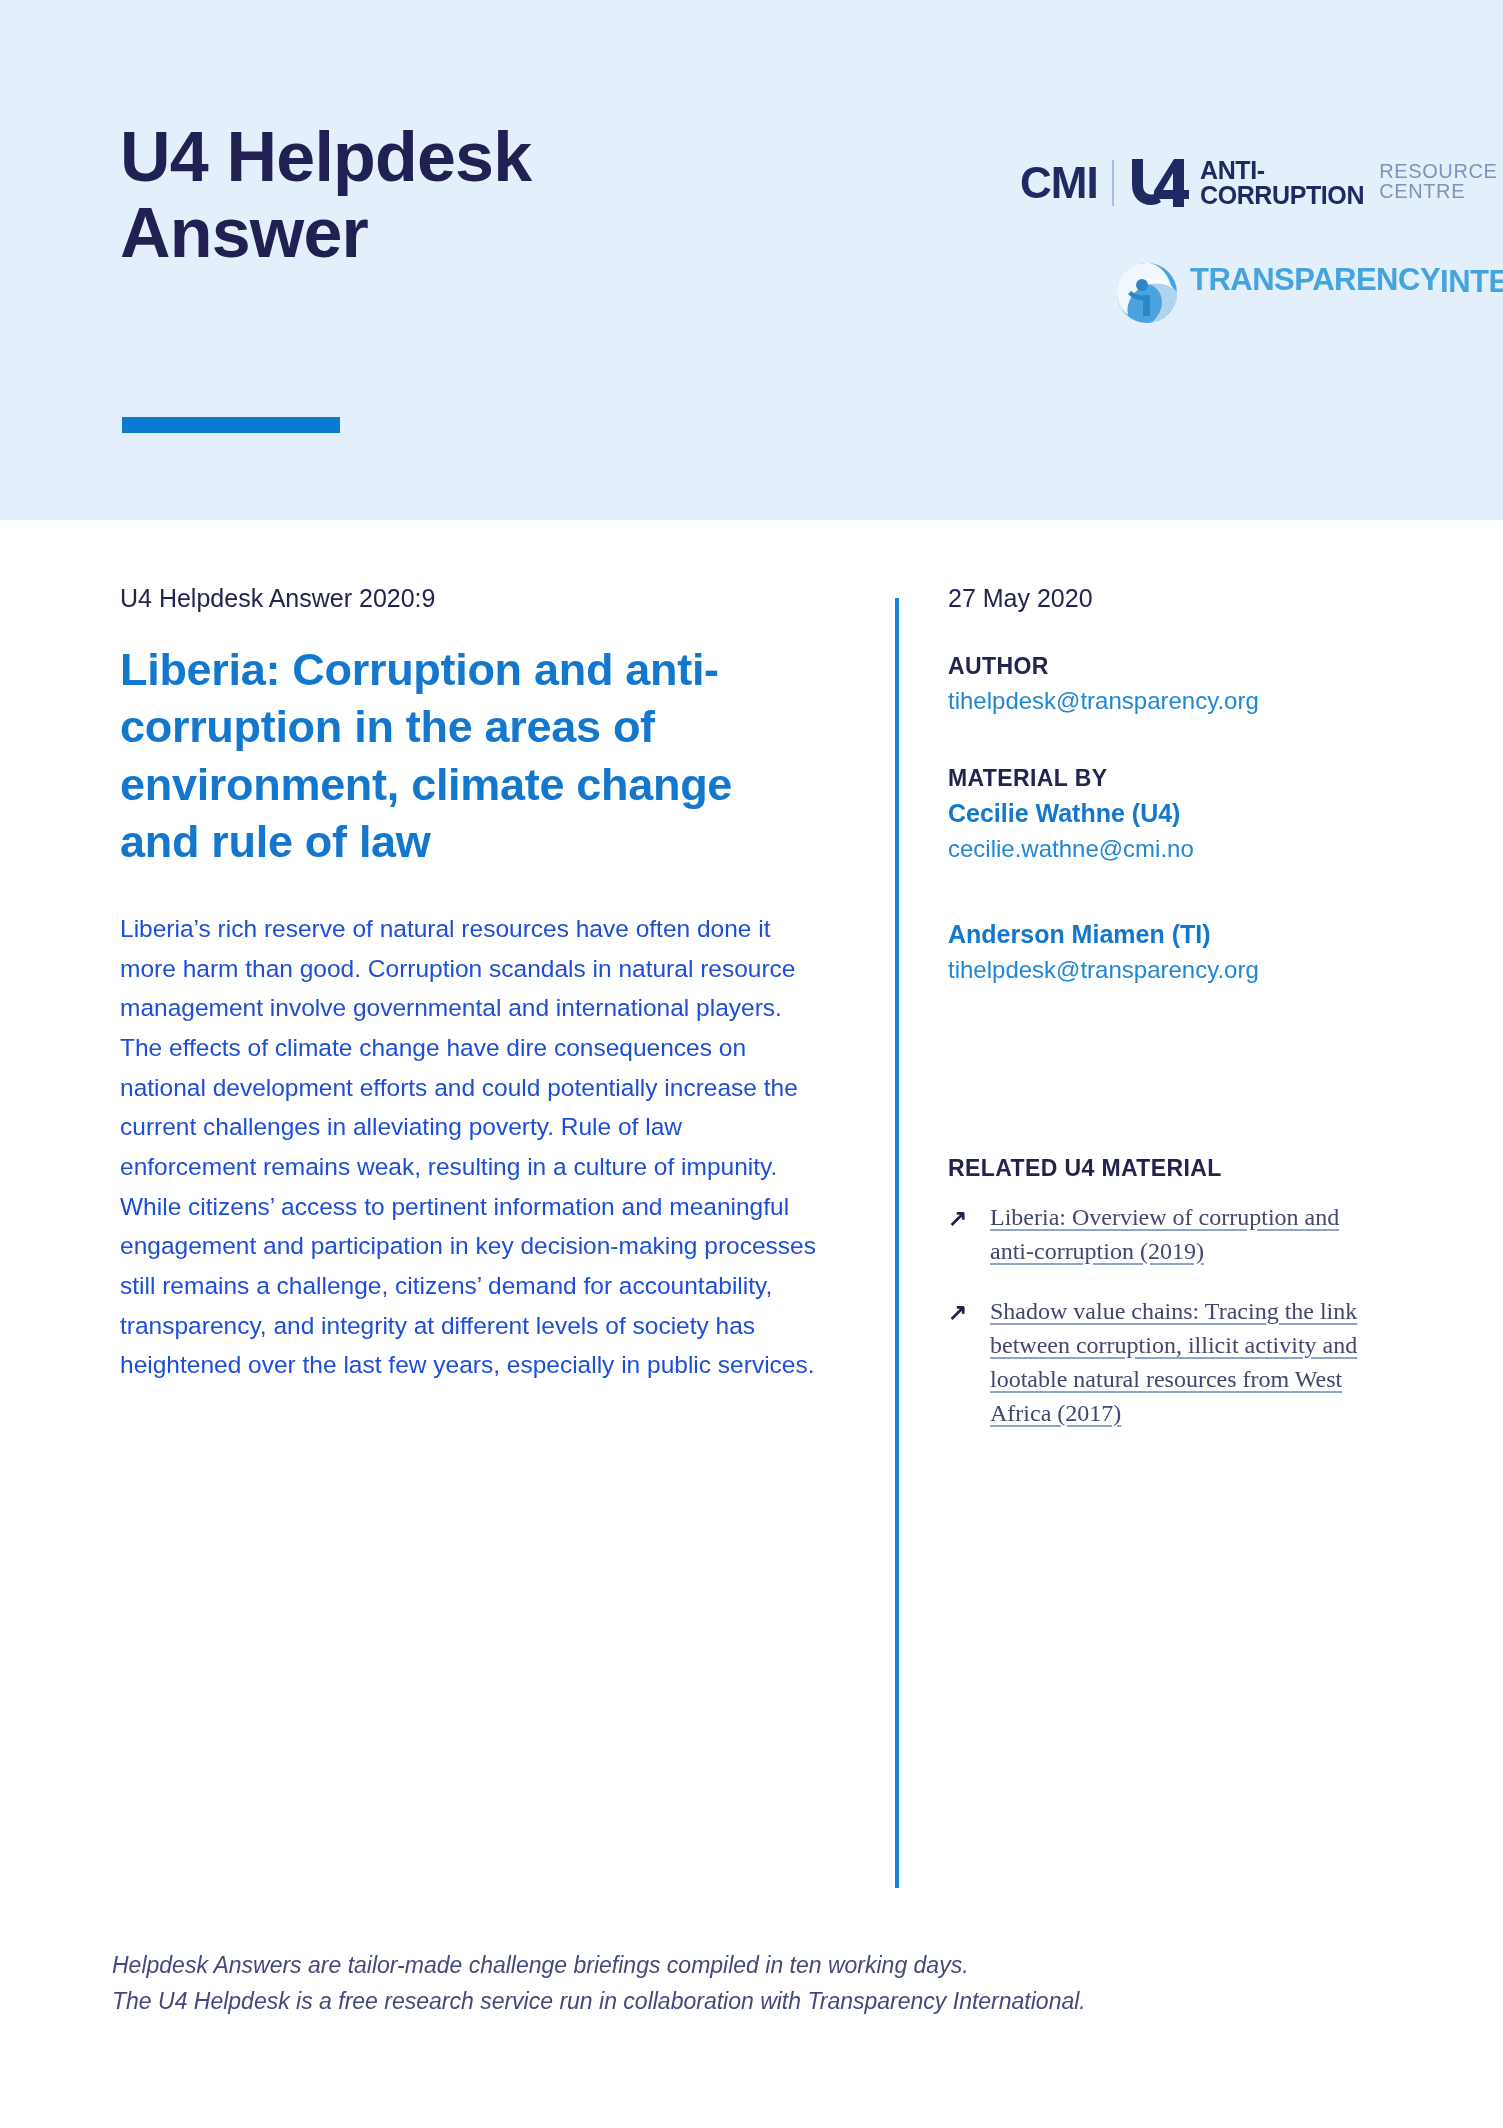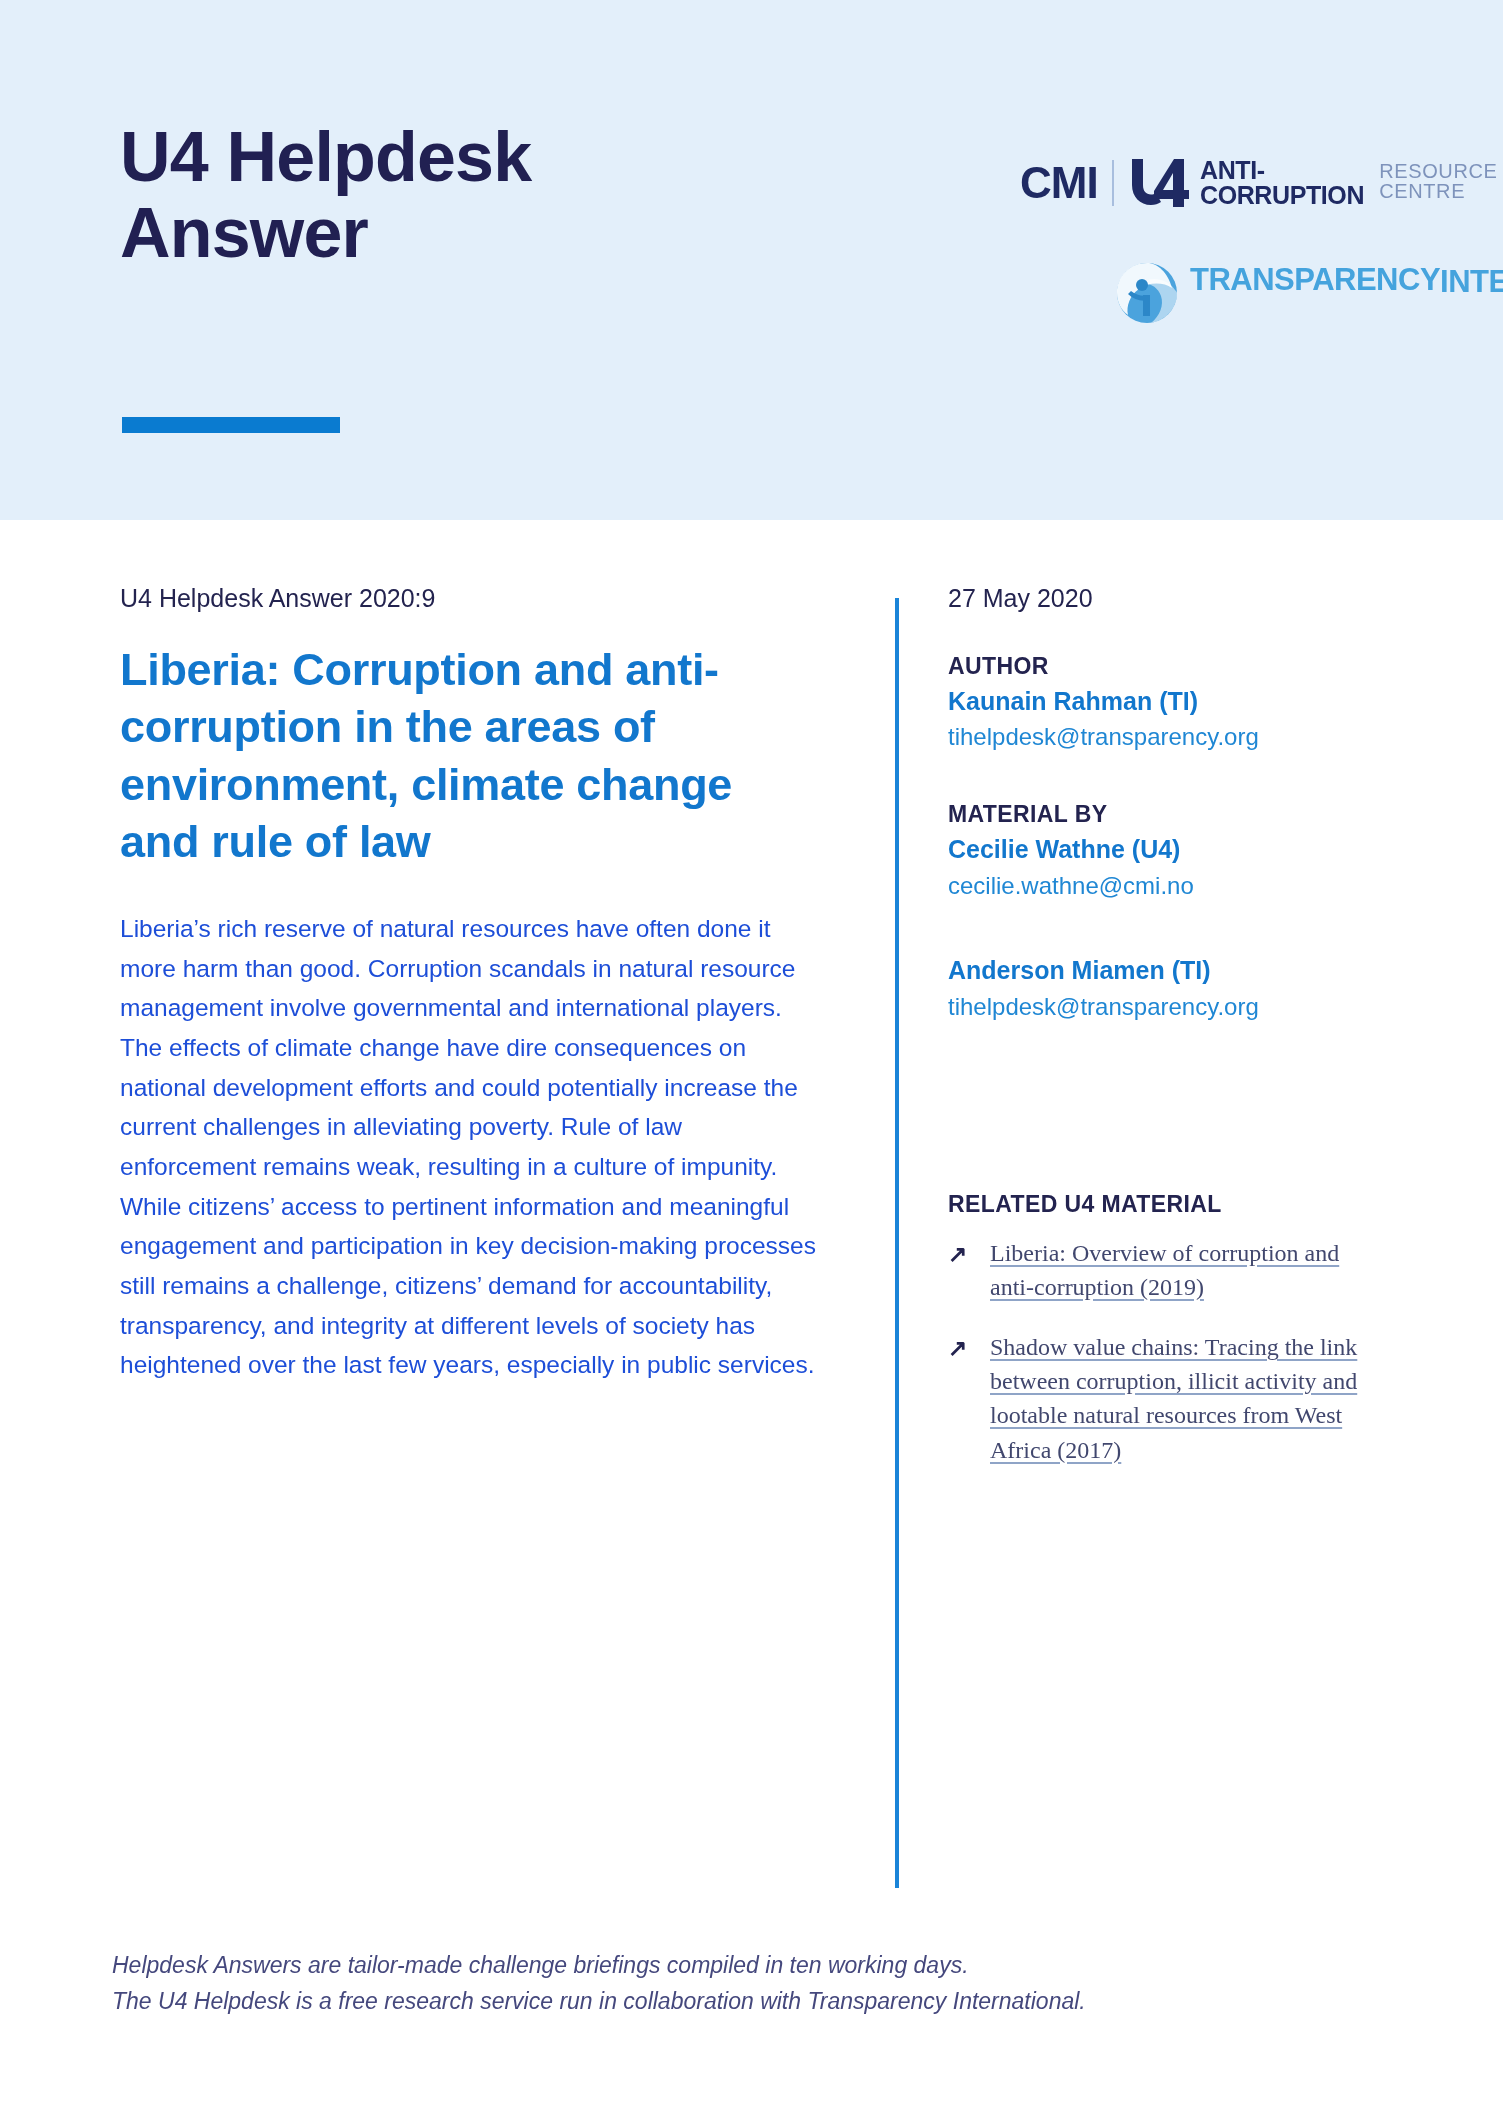--- a/index.html
+++ b/index.html
@@ -289,21 +289,20 @@
 
   <p class="abstract">Liberia’s rich reserve of natural resources have often done it more harm than good. Corruption scandals in natural resource management involve governmental and international players. The effects of climate change have dire consequences on national development efforts and could potentially increase the current challenges in alleviating poverty. Rule of law enforcement remains weak, resulting in a culture of impunity. While citizens’ access to pertinent information and meaningful engagement and participation in key decision-making processes still remains a challenge, citizens’ demand for accountability, transparency, and integrity at different levels of society has heightened over the last few years, especially in public services.</p>
 </div>
 
 <div class="right-col">
 
   <p class="pub-date">27 May 2020</p>
 
   <div>
     <p class="meta-label">AUTHOR</p>
-    <p class="person-name">Kaunain Rahman (TI)</p>
     <p class="person-email">tihelpdesk@transparency.org</p>
   </div>
 
   <div class="block-gap-1"></div>
 
   <div>
     <p class="meta-label">MATERIAL BY</p>
     <p class="person-name">Cecilie Wathne (U4)</p>
     <p class="person-email">cecilie.wathne@cmi.no</p>
 

